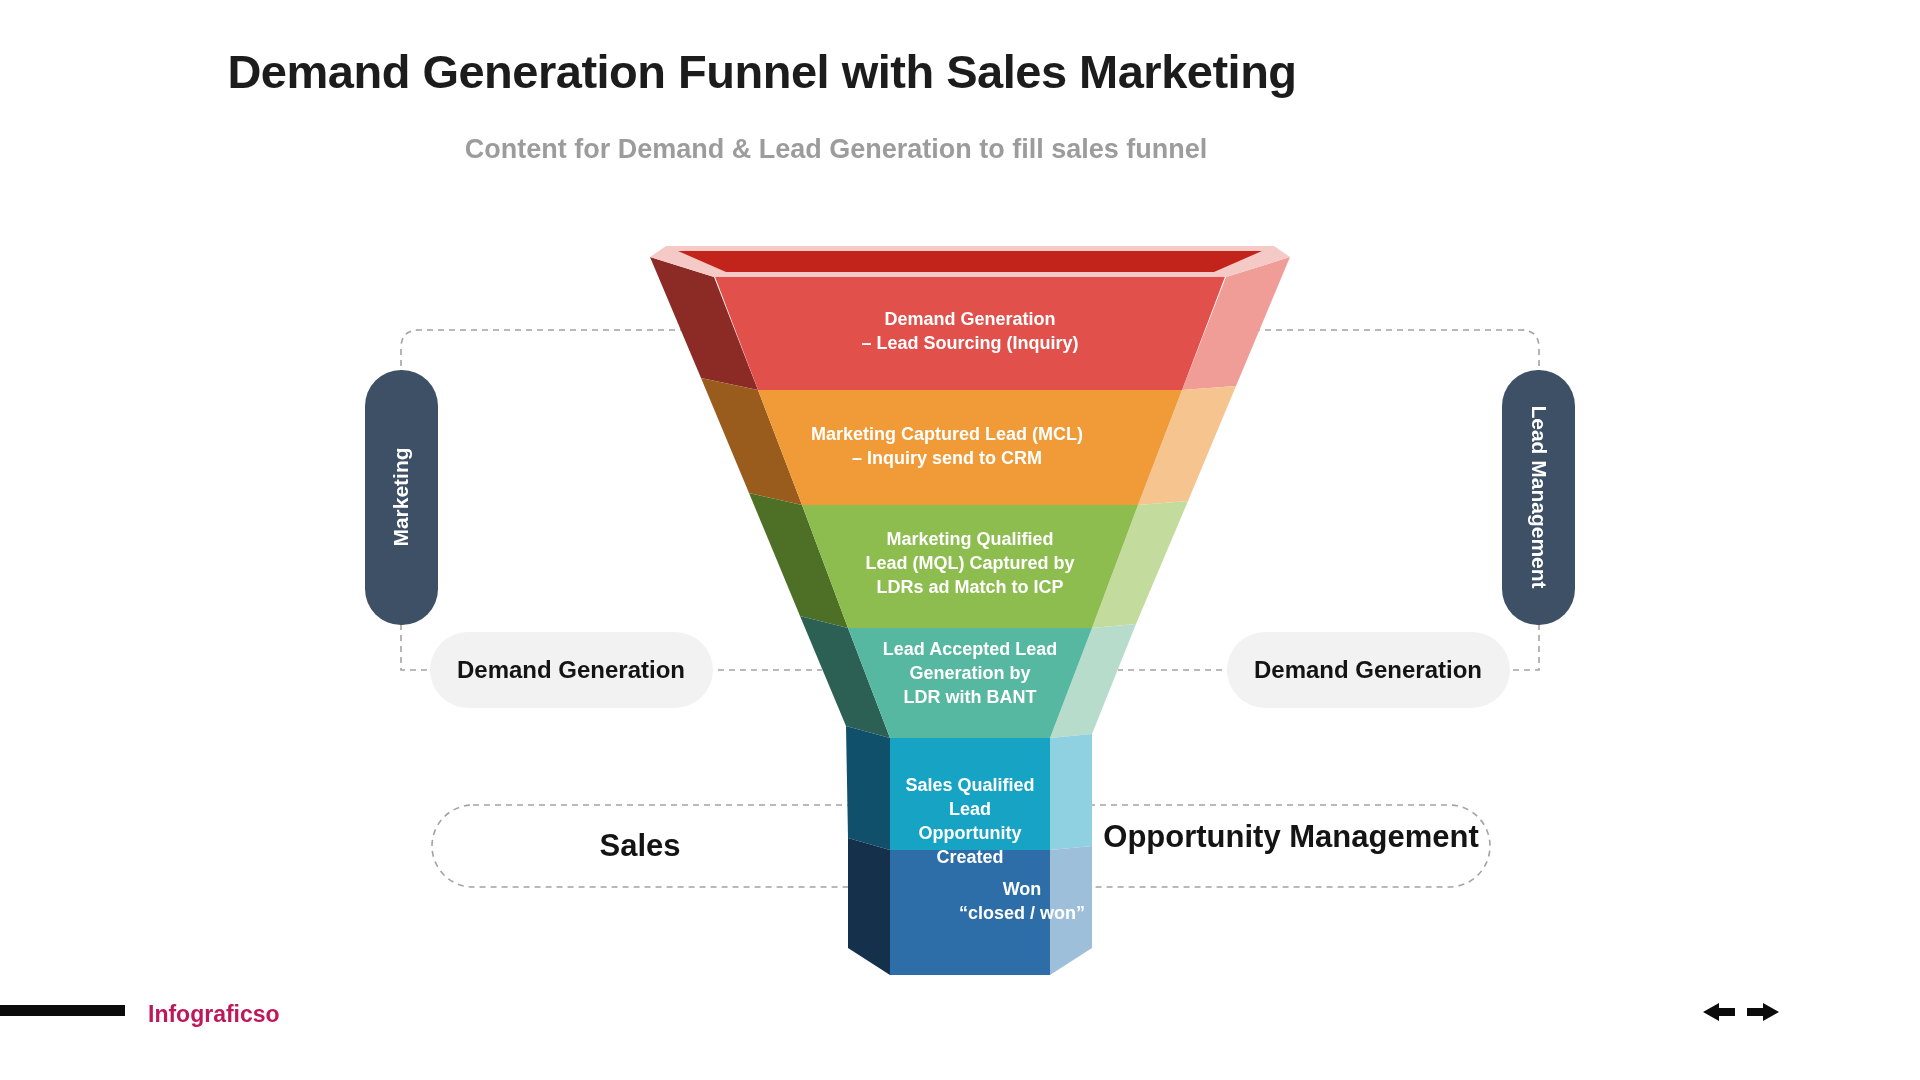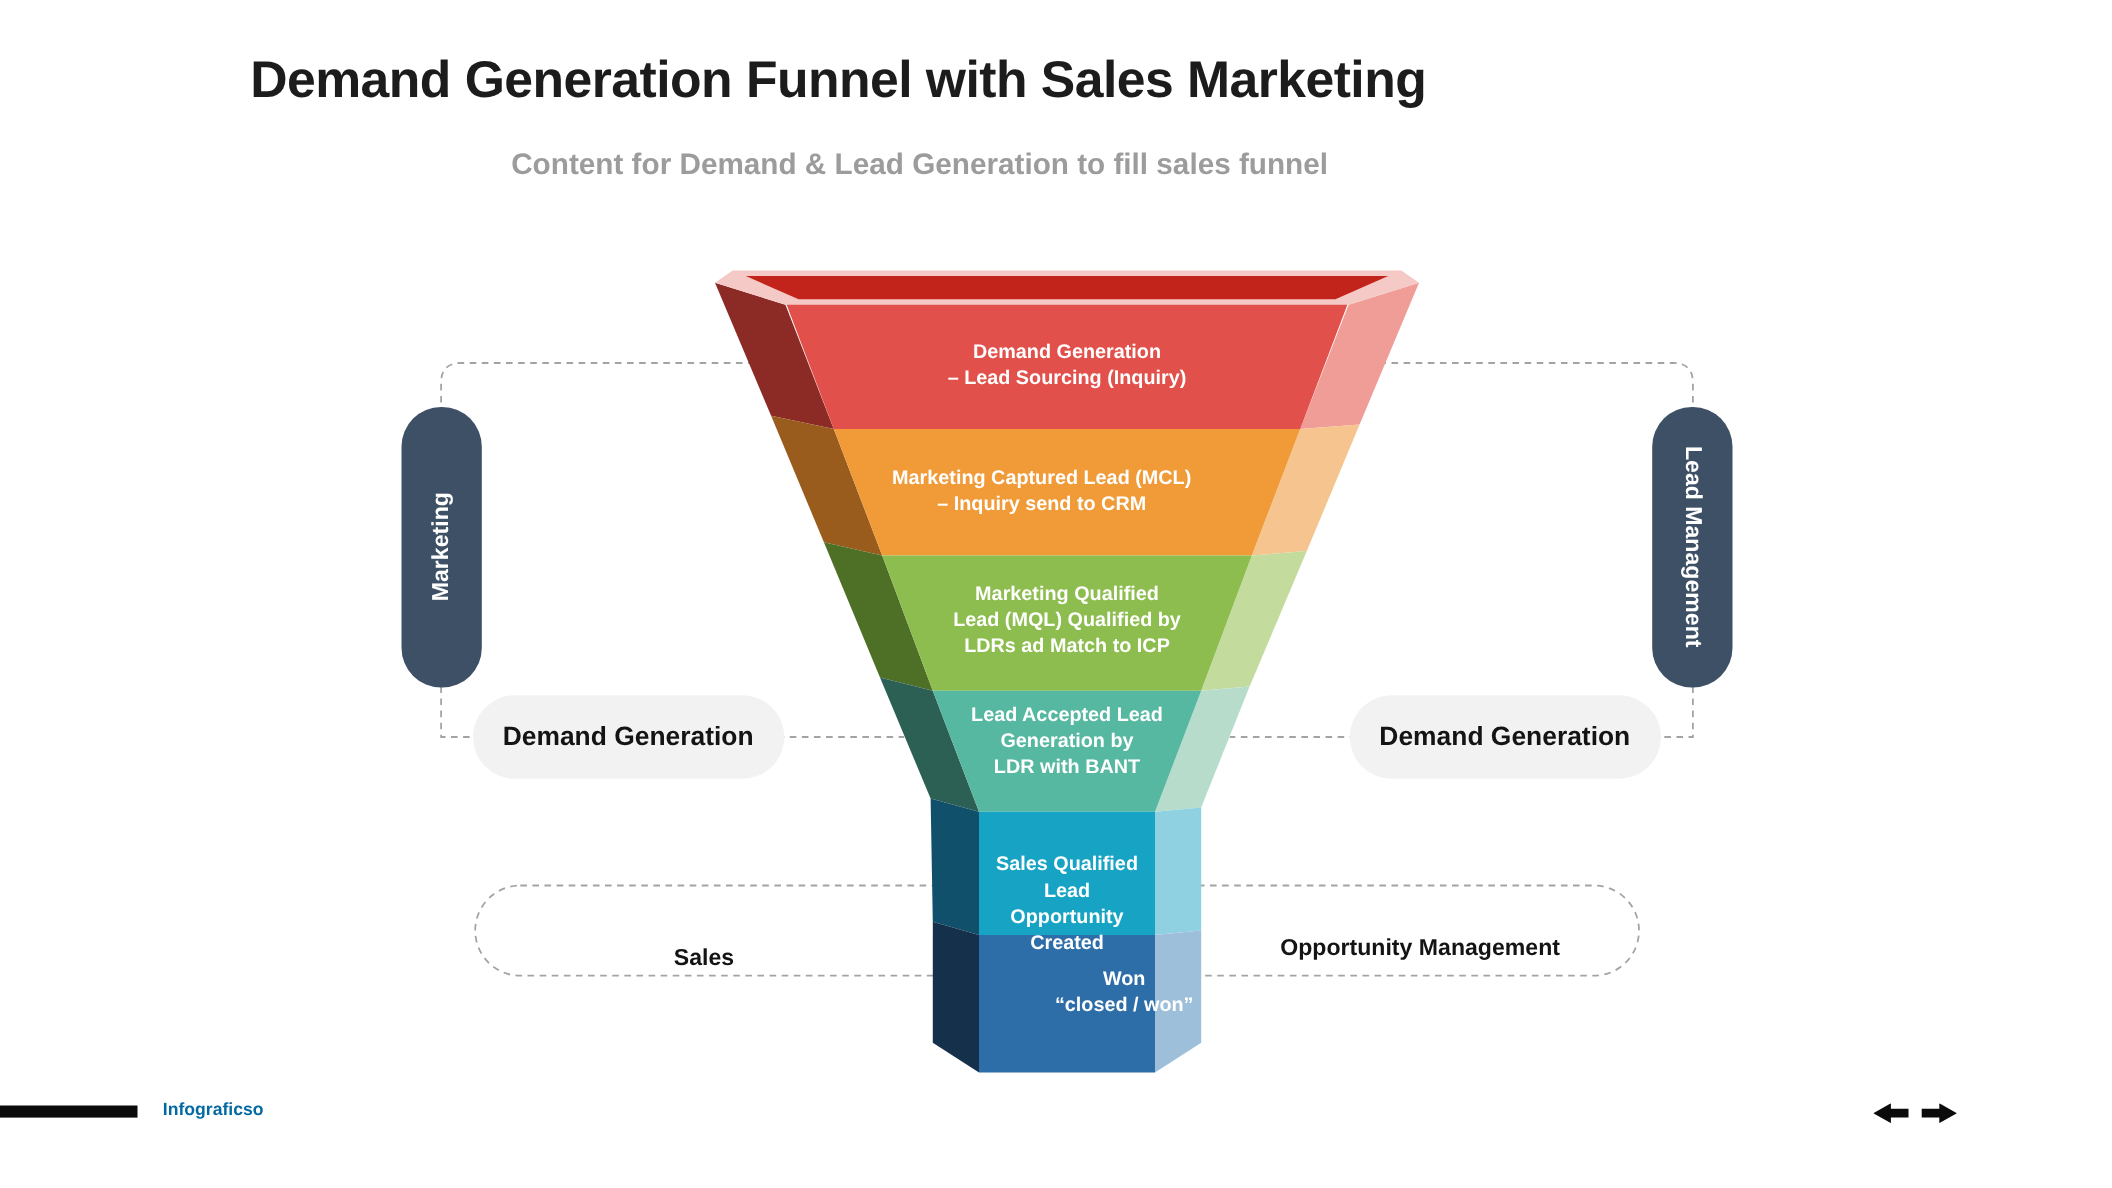--- a/index.html
+++ b/index.html
@@ -55,36 +55,35 @@
     color: #141414;
     font-weight: 700;
     font-size: 24px;
     white-space: nowrap;
   }
   .band-label {
     position: absolute;
     transform: translate(-50%, -50%);
     color: #141414;
     font-weight: 700;
-    font-size: 21px;
+    font-size: 31px;
     white-space: nowrap;
-    margin-top: 25px;
   }
   .footer-bar {
     position: absolute;
     left: 0; top: 1005px;
     width: 125px; height: 11px;
     background: #0b0b0b;
   }
   .brand {
     position: absolute;
     left: 148px; top: 1001px;
-    font-size: 16px;
+    font-size: 23px;
     font-weight: 700;
-    color: #0369a1;
+    color: #be185d;
   }
   .nav-arrows {
     position: absolute;
     left: 1703px; top: 1003px;
     width: 76px; height: 18px;
   }
 </style>
 </head>
 <body>
 
@@ -133,21 +132,21 @@
   <div class="stage-label" style="left:970px; top:331px;">
     <div>Demand Generation</div>
     <div>– Lead Sourcing (Inquiry)</div>
   </div>
   <div class="stage-label" style="left:947px; top:446px;">
     <div>Marketing Captured Lead (MCL)</div>
     <div>– Inquiry send to CRM</div>
   </div>
   <div class="stage-label" style="left:970px; top:563px;">
     <div>Marketing Qualified</div>
-    <div>Lead (MQL) Qualified by</div>
+    <div>Lead (MQL) Captured by</div>
     <div>LDRs ad Match to ICP</div>
   </div>
   <div class="stage-label" style="left:970px; top:673px;">
     <div>Lead Accepted Lead</div>
     <div>Generation by</div>
     <div>LDR with BANT</div>
   </div>
   <div class="stage-label" style="left:970px; top:793px;margin-top:28px;">
     <div>Sales Qualified</div>
     <div>Lead</div>

